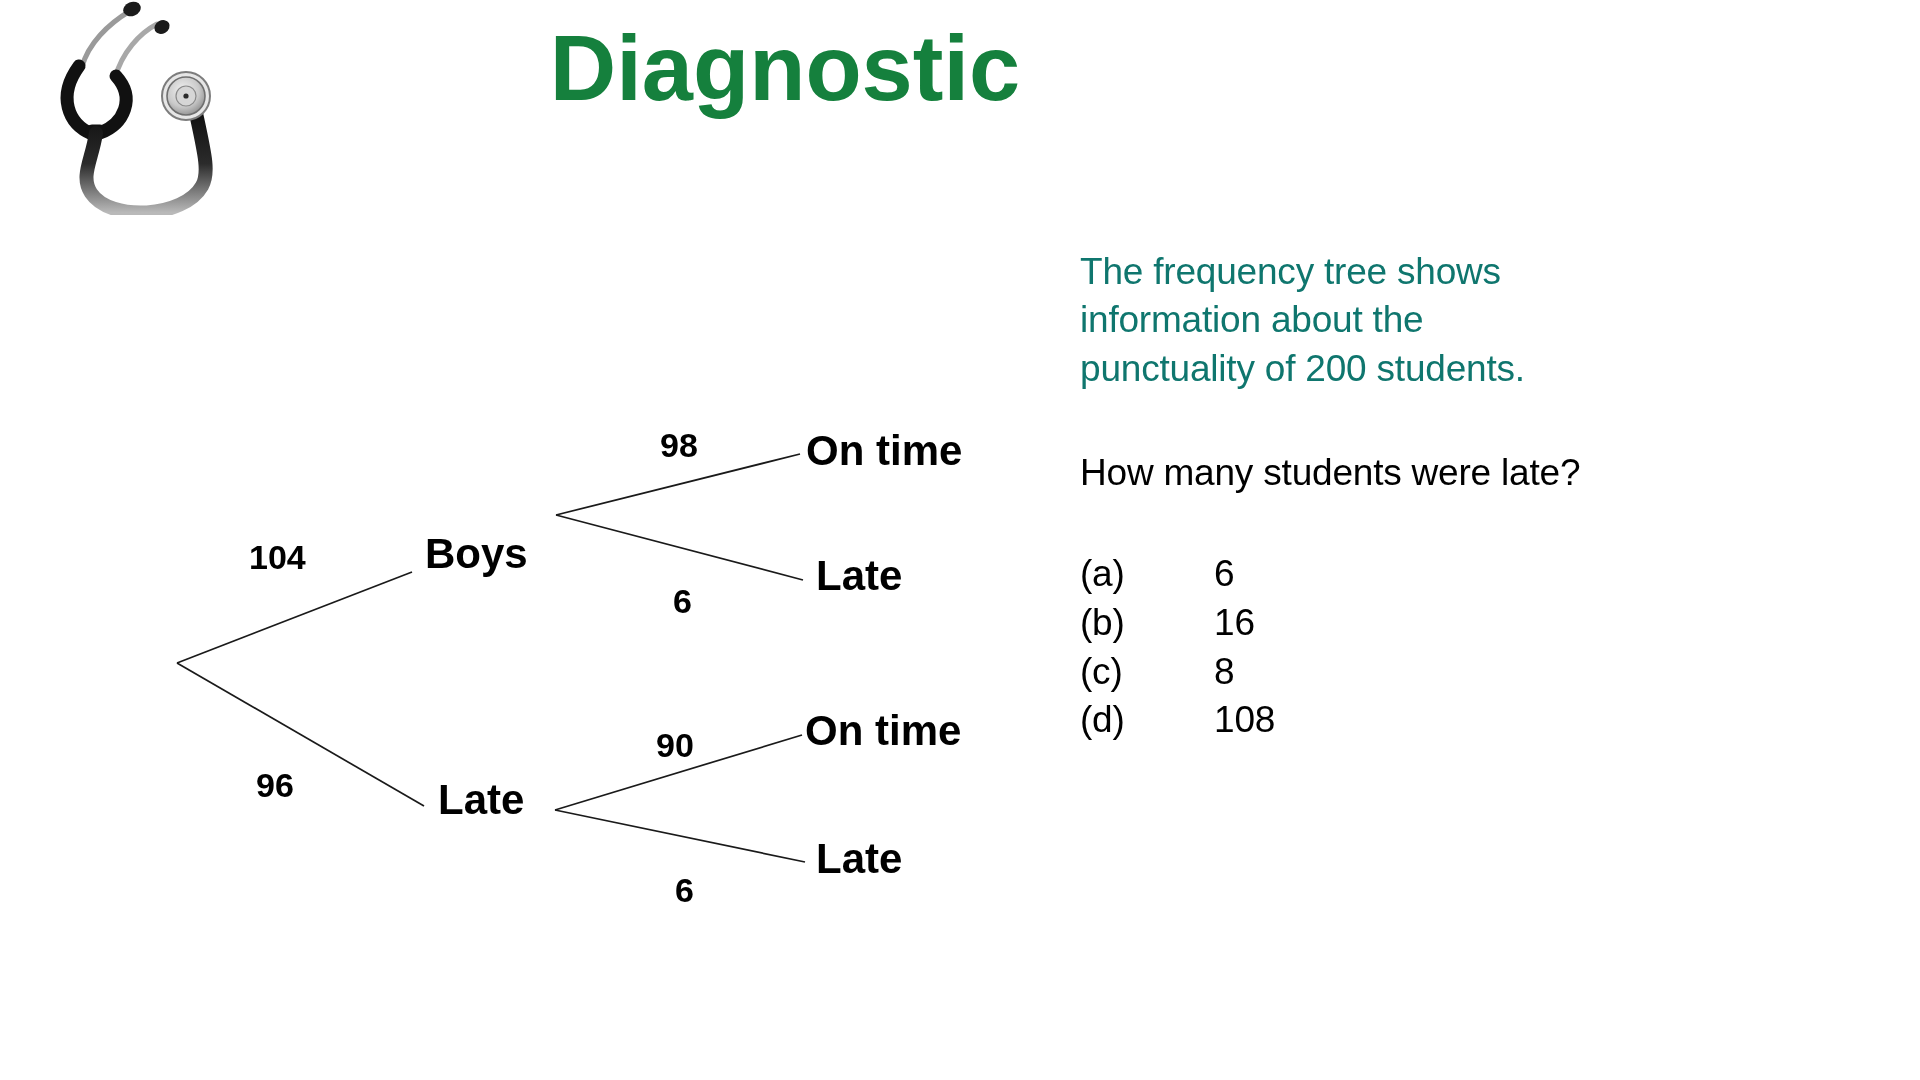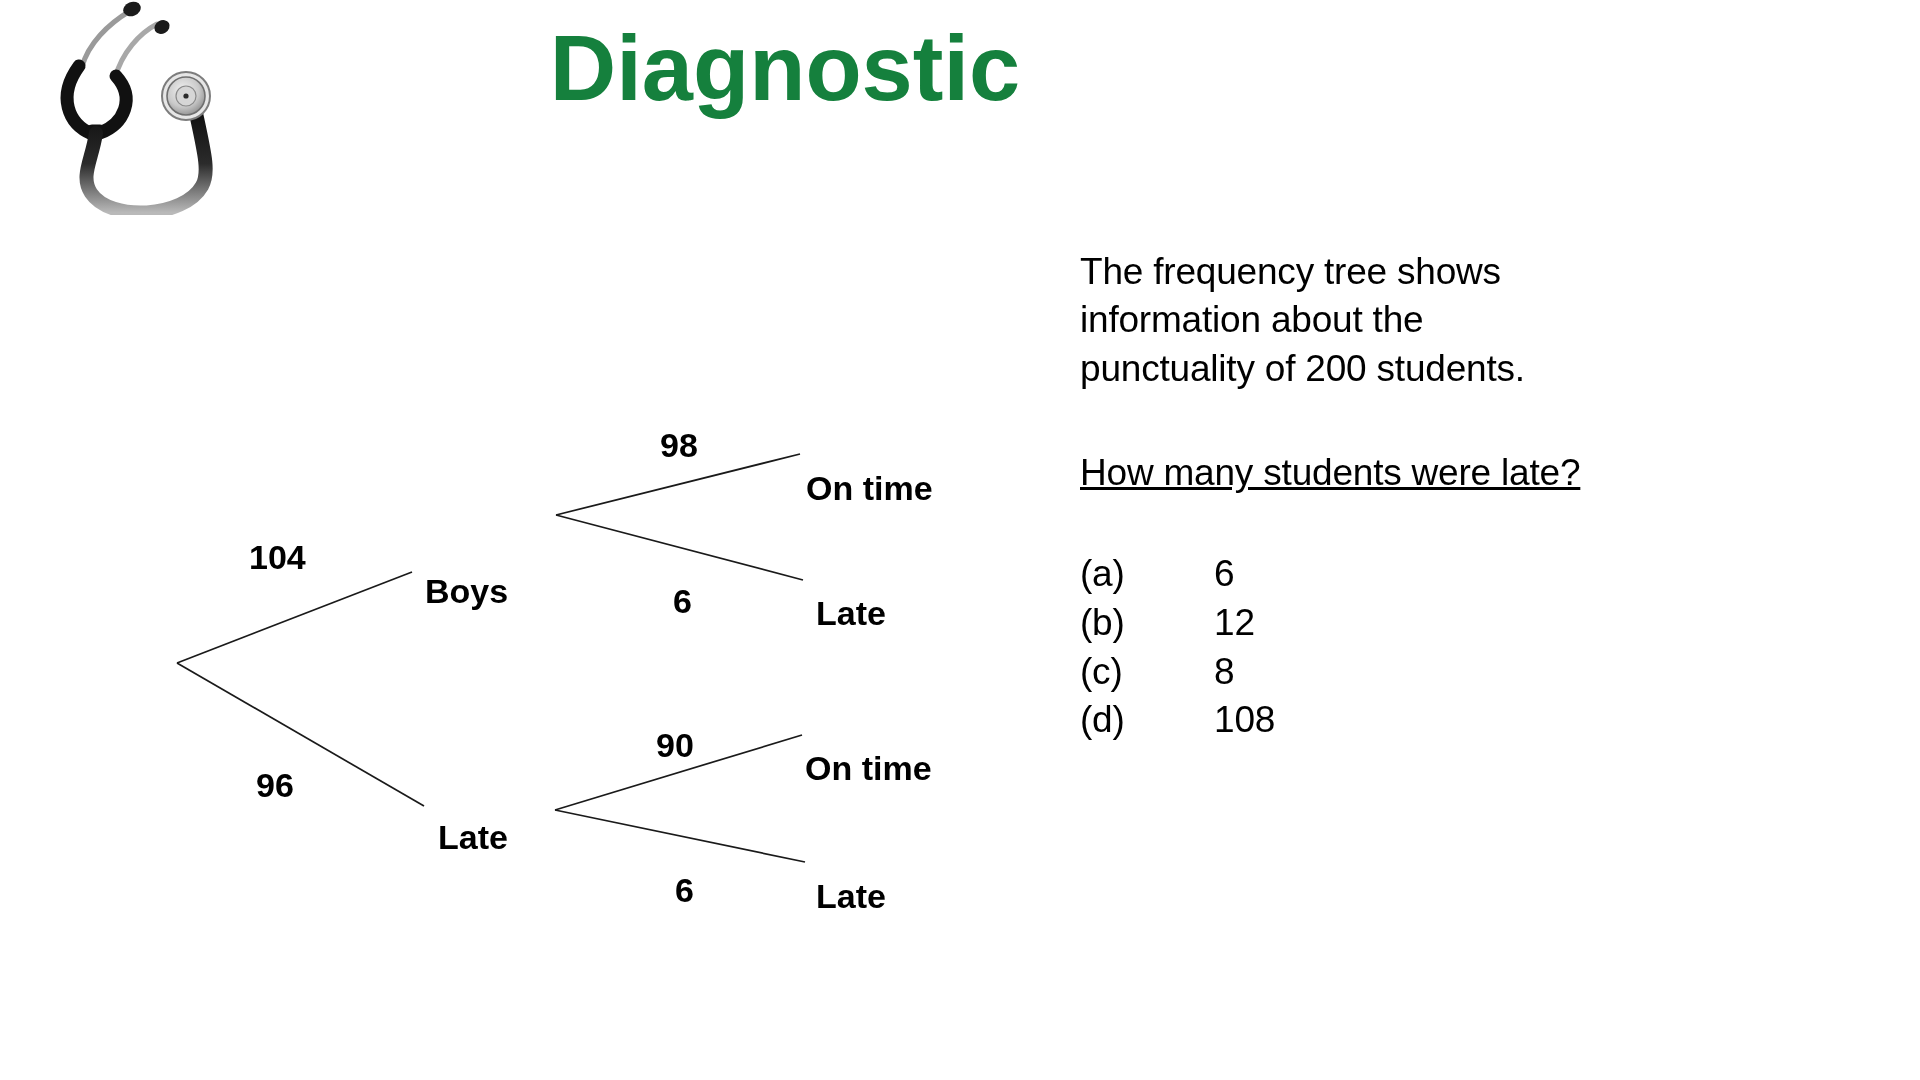--- a/index.html
+++ b/index.html
@@ -21,36 +21,36 @@
     font-size:92px; font-weight:700; color:#15803d;
     letter-spacing:0px; line-height:1.0;
   }
   #title .t { display:inline-block; transform:translateX(-175px); }
 
   
   #tree { position:absolute; left:0; top:0; width:980px; height:1000px; }
   #tree svg { position:absolute; left:0; top:0; }
   .node-lbl {
     position:absolute;
-    font-weight:bold; font-size:34px; color:#000;
-    white-space:nowrap; line-height:1;margin-top:41px;
+    font-weight:bold; font-size:42px; color:#000;
+    white-space:nowrap; line-height:1;
   }
   .branch-num {
     position:absolute;
     font-weight:700; font-size:34px; color:#000;
     white-space:nowrap; line-height:1;
   }
 
   
   #rightcol { position:absolute; left:1080px; top:248px; width:760px; }
   .para {
-    font-size:37px; font-weight:400; color:#000000;
+    font-size:37px; font-weight:400; color:#0f766e;
     line-height:1.31; letter-spacing:-0.2px;
   }
-  .qline { font-size:37px; font-weight:400; color:#000; line-height:1.31; margin-top:56px; letter-spacing:-0.2px;text-decoration:underline; }
+  .qline { font-size:37px; font-weight:400; color:#000; line-height:1.31; margin-top:56px; letter-spacing:-0.2px; }
   #options { margin-top:52px; }
   .opt { display:flex; font-size:37px; font-weight:400; color:#000; line-height:1.32; letter-spacing:-0.2px; }
   .opt .ok { width:134px; flex:0 0 134px; }
   .opt .ov { }
 </style>
 </head>
 <body>
 
 <div id="slide">
 
@@ -132,21 +132,21 @@
 
     <div class="qline">How many students were late?</div>
 
     <div id="options">
       <div class="opt">
         <span class="ok">(a)</span>
         <span class="ov">6</span>
       </div>
       <div class="opt">
         <span class="ok">(b)</span>
-        <span class="ov">12</span>
+        <span class="ov">16</span>
       </div>
       <div class="opt">
         <span class="ok">(c)</span>
         <span class="ov">8</span>
       </div>
       <div class="opt">
         <span class="ok">(d)</span>
         <span class="ov">108</span>
       </div>
     </div>

